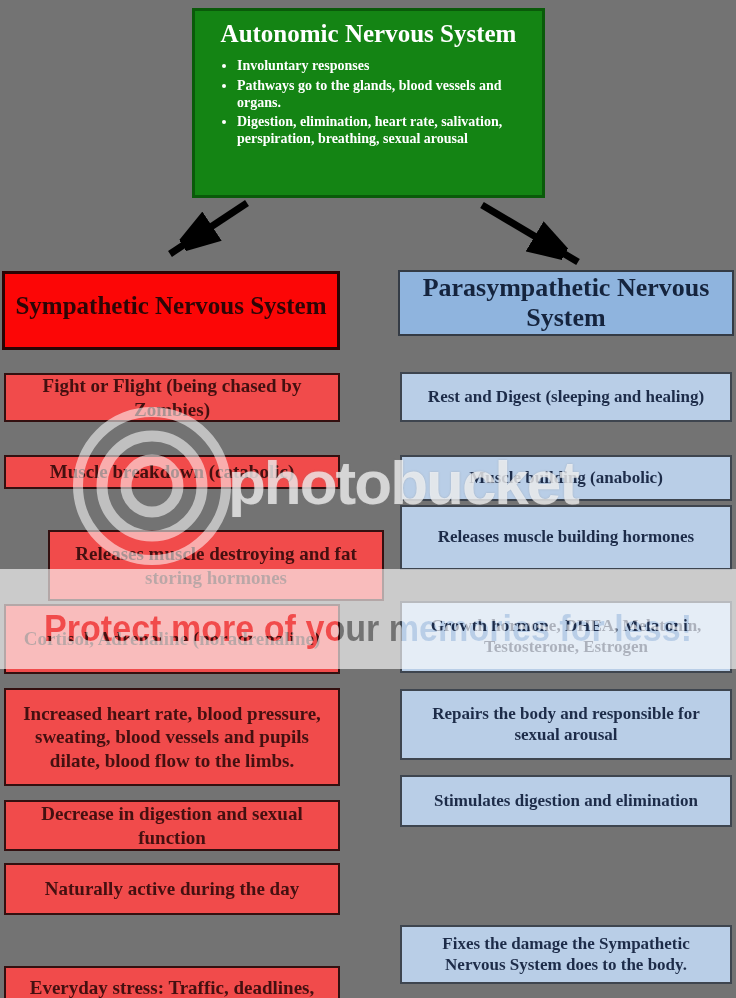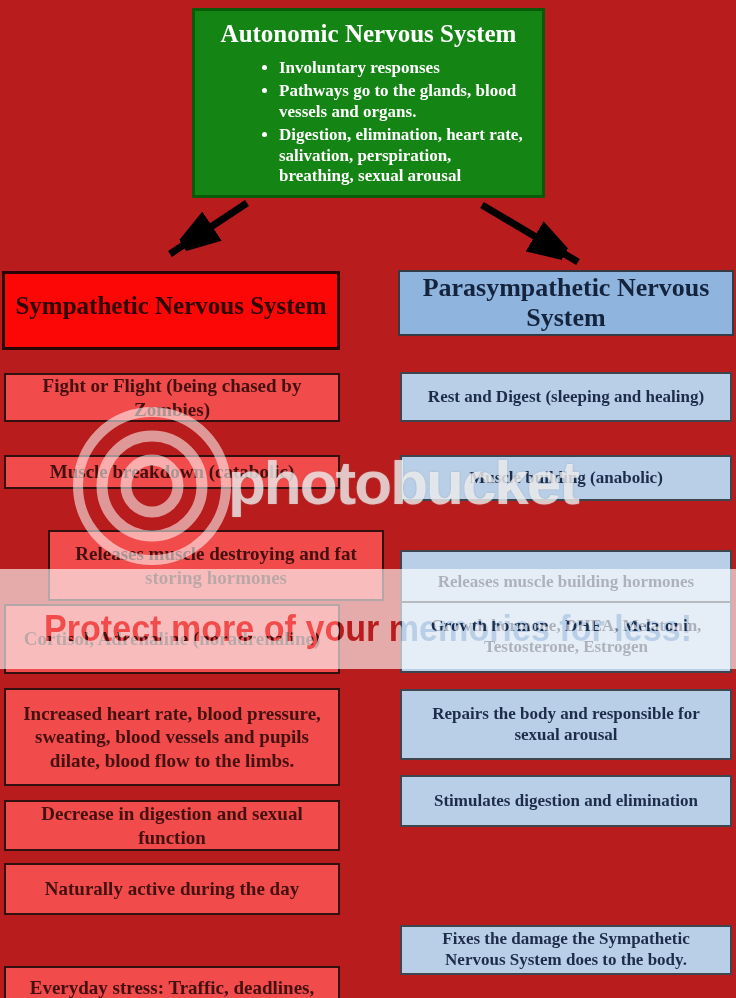--- a/index.html
+++ b/index.html
@@ -1,27 +1,27 @@
 <!DOCTYPE html>
 <html style="--green-fill: #148414; --green-border: #0a5a0a; --green-text: #ffffff; --red-header-fill: #fc0606; --red-header-border: #2a0404; --red-header-text: #2d0606; --red-box-fill: #f14b4b; --red-box-border: #331010; --red-box-text: #441010; --blue-header-fill: #8fb4de; --blue-header-border: #343b45; --blue-header-text: #15243e; --blue-box-fill: #b9cee7; --blue-box-border: #3e454f; --blue-box-text: #1d2c49; --arrow: #000000;"><head>
 <meta charset="utf-8">
 <style>
   html,body { margin:0; padding:0; background:#ffffff; }
   .canvas {
-    position:relative; width:736px; height:998px; background:#b91c1c;
+    position:relative; width:736px; height:998px; background:#737373;
     overflow:hidden; font-family:"Liberation Serif","DejaVu Serif",serif;
   }
   
   .root-box {
     position:absolute; left:192px; top:8px; width:353px; height:190px;
     box-sizing:border-box; background:var(--green-fill);
     border:3px solid var(--green-border); color:var(--green-text);
   }
   .root-title { text-align:center; font-weight:bold; font-size:25px; margin-top:9px; }
-  .root-bullets { margin:10px 0 0 16px; padding:0 12px 0 68px; font-size:17px; font-weight:bold; line-height:1.2; }
+  .root-bullets { margin:10px 0 0 0; padding:0 12px 0 42px; font-size:14px; font-weight:bold; line-height:1.2; }
   .root-bullets li { margin-bottom:3px; }
   
   .arrows { position:absolute; left:0; top:0; width:736px; height:300px; pointer-events:none; }
   
   .col-header {
     position:absolute; box-sizing:border-box; font-weight:bold; text-align:center;
     display:flex; justify-content:center;
   }
   .sym-header {
     left:2px; top:271px; width:338px; height:79px;
@@ -92,25 +92,25 @@
   <div class="box red-box" style="top:455px;height:34px;">Muscle breakdown (catabolic)</div>
   <div class="box red-box" style="top:530px;height:71px;margin-left:44px;">Releases muscle destroying and fat storing hormones</div>
   <div class="box red-box" style="top:604px;height:70px;">Cortisol, Adrenaline (noradrenaline)</div>
   <div class="box red-box" style="top:688px;height:98px;">Increased heart rate, blood pressure, sweating, blood vessels and pupils dilate, blood flow to the limbs.</div>
   <div class="box red-box" style="top:800px;height:51px;">Decrease in digestion and sexual function</div>
   <div class="box red-box" style="top:863px;height:52px;">Naturally active during the day</div>
   <div class="box red-box" style="top:966px;height:66px;">Everyday stress: Traffic, deadlines, kids, family, relationships.</div>
 
   <div class="box blue-box" style="top:372px;height:50px;">Rest and Digest (sleeping and healing)</div>
   <div class="box blue-box" style="top:455px;height:46px;">Muscle building (anabolic)</div>
-  <div class="box blue-box" style="top:550px;height:65px;">Releases muscle building hormones</div>
+  <div class="box blue-box" style="top:505px;height:65px;">Releases muscle building hormones</div>
   <div class="box blue-box" style="top:601px;height:72px;">Growth hormone, DHEA, Melatonin, Testosterone, Estrogen</div>
   <div class="box blue-box" style="top:689px;height:71px;">Repairs the body and responsible for sexual arousal</div>
   <div class="box blue-box" style="top:775px;height:52px;">Stimulates digestion and elimination</div>
-  <div class="box blue-box" style="top:925px;height:50px;">Fixes the damage the Sympathetic Nervous System does to the body.</div>
+  <div class="box blue-box" style="top:925px;height:59px;">Fixes the damage the Sympathetic Nervous System does to the body.</div>
 
   <div class="pb-watermark">
     <svg class="pb-logo" width="170" height="170" viewBox="0 0 170 170">
       <circle class="pb-ring" cx="85" cy="85" r="26" stroke-width="11"></circle>
       <circle class="pb-ring" cx="85" cy="85" r="50" stroke-width="11"></circle>
       <circle class="pb-ring" cx="85" cy="85" r="74" stroke-width="10"></circle>
     </svg>
     <span class="pb-brand">photobucket</span>
   </div>
 

